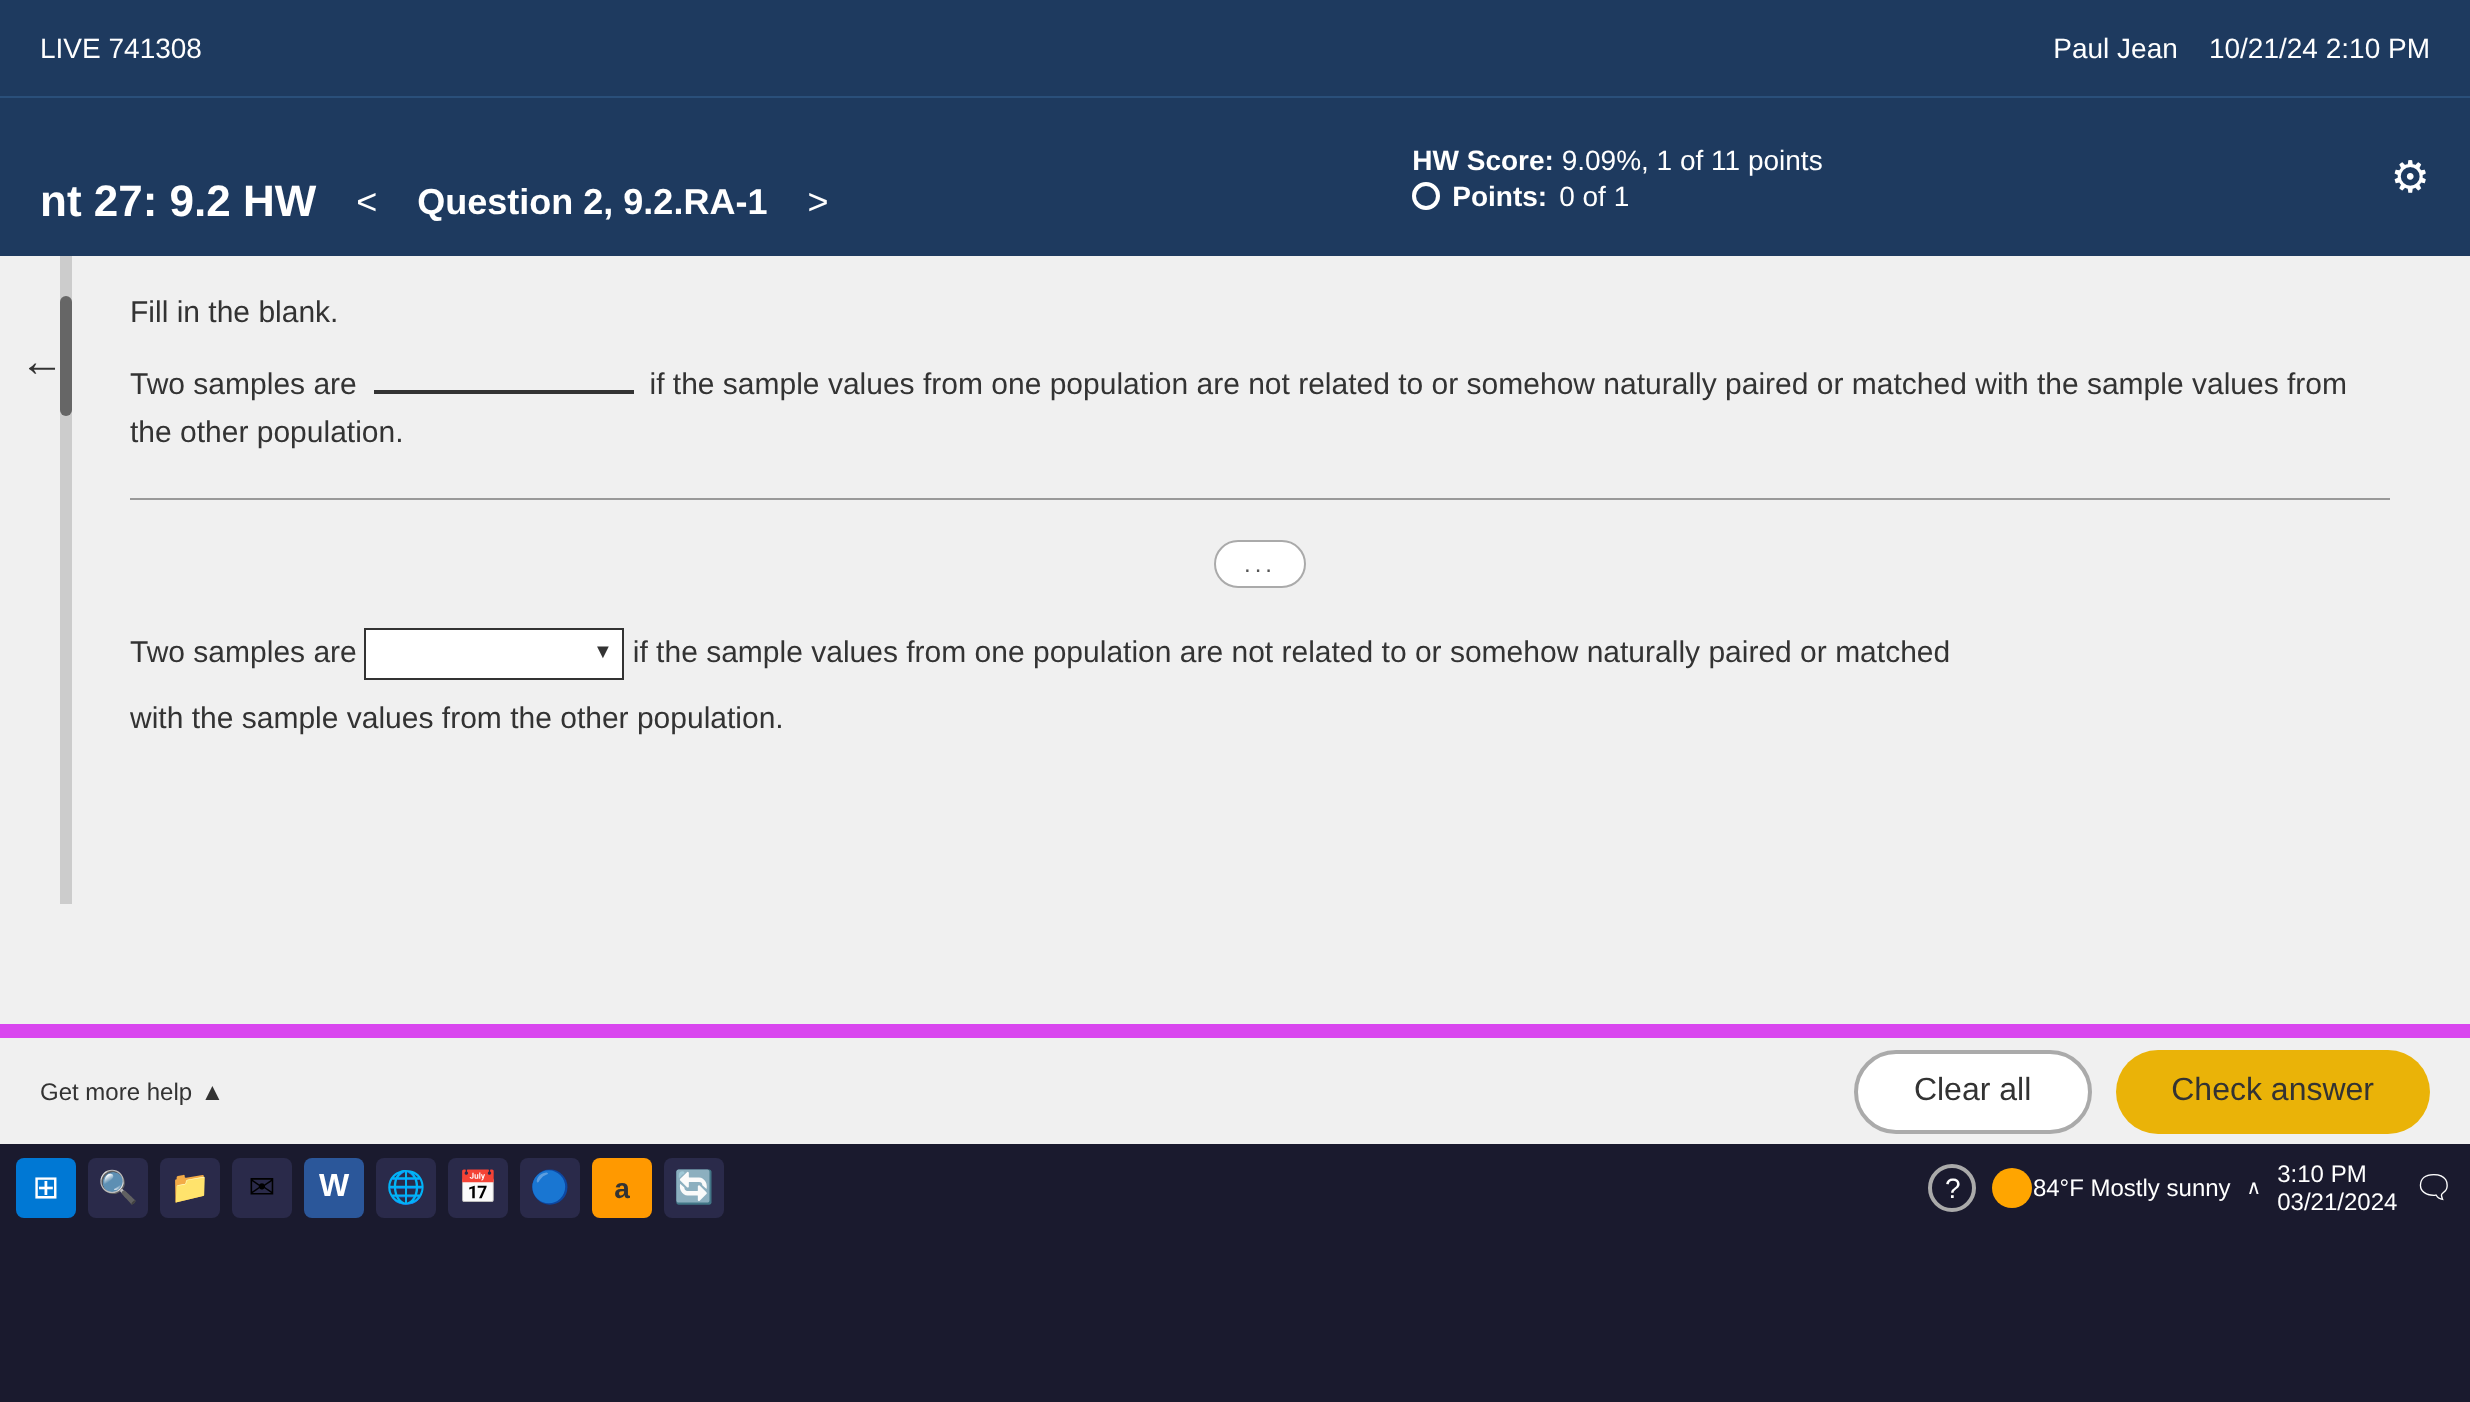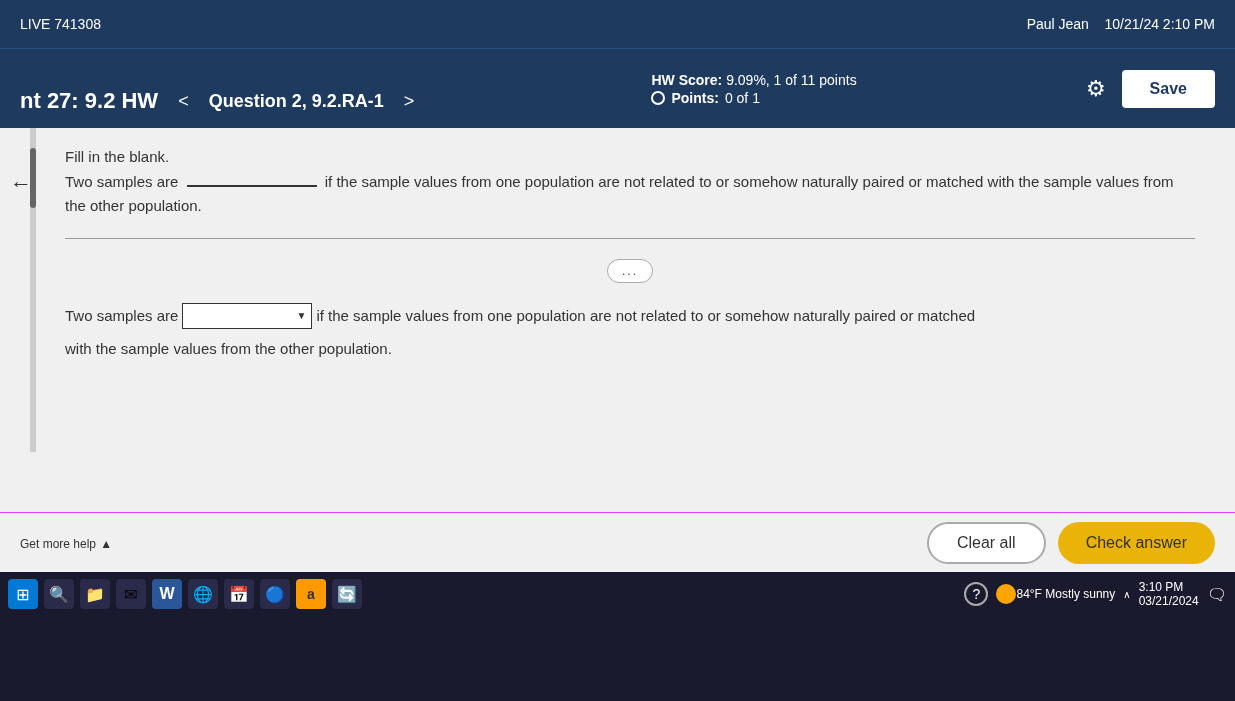--- a/index.html
+++ b/index.html
@@ -108,21 +108,21 @@
     
     .question-area {
       margin-left: 55px;
       margin-right: 30px;
       padding: 20px 10px 10px 10px;
     }
 
     .fill-blank-label {
       font-size: 15px;
       color: #333;
-      margin-bottom: 5px;
+      margin-bottom: 16px;
     }
 
     .question-text {
       font-size: 15px;
       color: #333;
       line-height: 1.6;
       margin-bottom: 10px;
     }
 
     .blank-underline {
@@ -190,21 +190,21 @@
       color: #333;
     }
 
     
     .bottom-bar {
       background: #f0f0f0;
       display: flex;
       align-items: center;
       justify-content: space-between;
       padding: 12px 20px;
-      border-top: 1px solid #d946ef;
+      border-top: 7px solid #d946ef;
       height: 60px;
     }
 
     .get-more-help {
       font-size: 15px;
       color: #333;
       cursor: pointer;
     }
     .get-more-help span { font-size: 12px; }
 
@@ -279,21 +279,20 @@
         <span>9.09%, 1 of 11 points</span>
       </div>
       <div class="points-row">
         <span class="circle-icon"></span>
         <strong>Points:</strong>
         <span>0 of 1</span>
       </div>
     </div>
     <div class="header-right">
       <span class="gear-icon">⚙</span>
-      <button class="save-btn">Save</button>
     </div>
   </div>
 
   <div class="main-content">
     <span class="back-arrow">←</span>
 
     <div class="scroll-bar">
       <div class="scroll-thumb"></div>
     </div>
 

